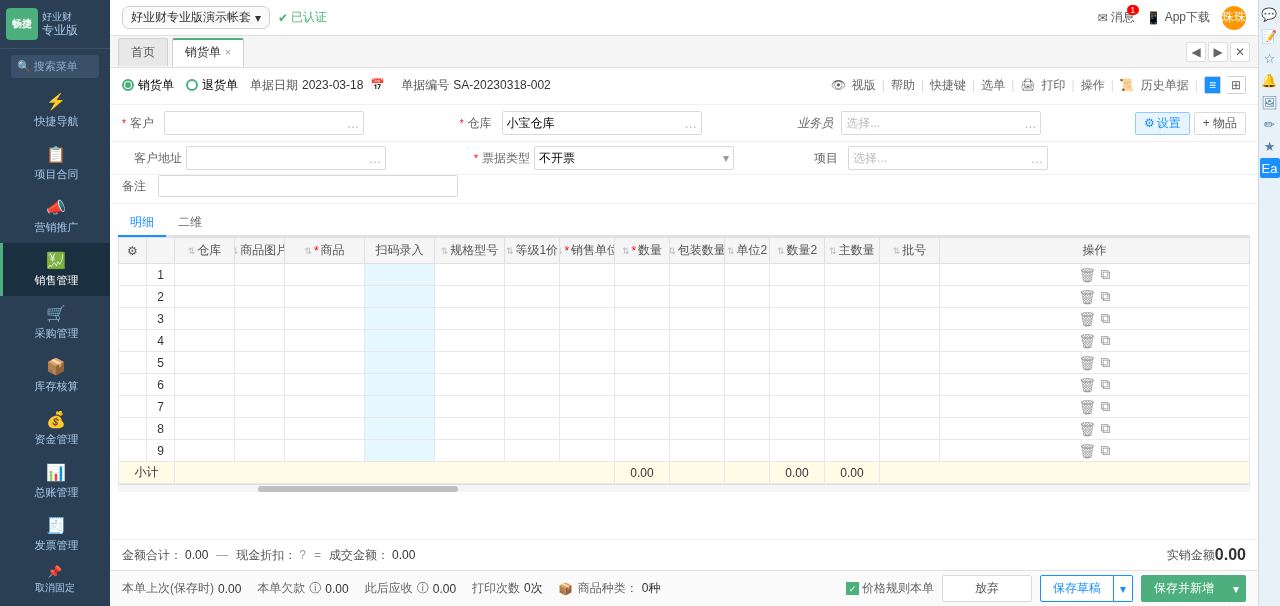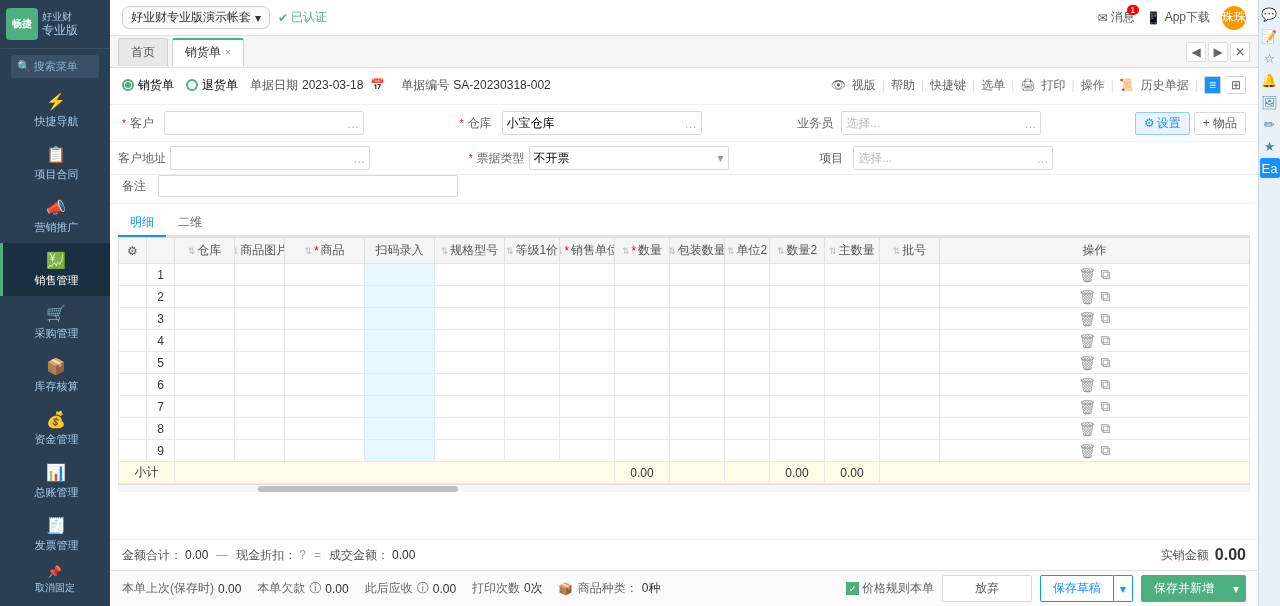--- a/index.html
+++ b/index.html
@@ -95,21 +95,21 @@
     
     .scroll-row { height: 8px; background: #f5f5f5; border-top: 1px solid #e0e0e0; }
     .scroll-thumb { height: 6px; width: 200px; background: #c0c0c0; border-radius: 3px; margin: 1px 140px; }
 
     
     .summary-bar { padding: 6px 12px; display: flex; align-items: center; gap: 8px; border-top: 1px solid #f0f0f0; background: white; font-size: 12px; color: #555; }
     .summary-item { display: flex; align-items: center; gap: 3px; }
     .summary-val { color: #333; font-weight: 500; }
     .help-icon { color: #999; cursor: pointer; }
     .summary-eq { color: #999; }
-    .amount-box { margin-left: auto; display: flex; align-items: center; gap: 6px; }
+    .amount-box { margin-left: auto; display: flex; align-items: center; }
     .amount-label { color: #555; }
     .amount-val { font-size: 16px; font-weight: bold; color: #333; }
 
     
     .bottom-bar { height: 36px; background: #fafafa; border-top: 1px solid #e0e0e0; display: flex; align-items: center; padding: 0 12px; gap: 16px; font-size: 11px; color: #666; }
     .bottom-info { display: flex; align-items: center; gap: 4px; }
     .bottom-info-val { color: #333; font-weight: 500; }
     .bottom-right { margin-left: auto; display: flex; align-items: center; gap: 8px; }
     .checkbox-item { display: flex; align-items: center; gap: 3px; cursor: pointer; }
     .checkbox-box { width: 13px; height: 13px; border: 1px solid #4caf7d; background: #4caf7d; display: flex; align-items: center; justify-content: center; }
@@ -299,39 +299,39 @@
       <div style="flex:1;display:flex;align-items:center;gap:4px;">
         <span style="color:red;font-size:10px;">*</span>
         <span style="color:#666;min-width:30px;">仓库</span>
         <div class="field-input" style="flex:1;max-width:200px;">
           <span>小宝仓库</span>
           <span class="dots">...</span>
         </div>
       </div>
 
       <div style="flex:1;display:flex;align-items:center;gap:4px;">
-        <span style="color:#666;min-width:40px;">业务员</span>
+        <span style="color:#666;min-width:40px;font-style:italic;">业务员</span>
         <div class="field-input" style="flex:1;max-width:200px;">
           <span style="color:#bbb;">选择...</span>
           <span class="dots">...</span>
         </div>
       </div>
 
       <div style="display:flex;gap:4px;align-items:center;">
         <button class="btn-setting">
           <span>⚙</span>
           <span>设置</span>
         </button>
         <button class="btn-add-goods">
           <span>+ 物品</span>
         </button>
       </div>
     </div>
 
-    <div style="padding:4px 8px;border-bottom:1px solid #f0f0f0;display:flex;gap:16px;">
+    <div style="padding:4px 24px;border-bottom:1px solid #f0f0f0;display:flex;gap:16px;">
 
       <div style="flex:1;display:flex;align-items:center;gap:4px;">
         <span style="color:#666;min-width:40px;">客户地址</span>
         <div class="field-input" style="flex:1;max-width:200px;">
           <span></span>
           <span class="dots">...</span>
         </div>
       </div>
 
       <div style="flex:1;display:flex;align-items:center;gap:4px;">

